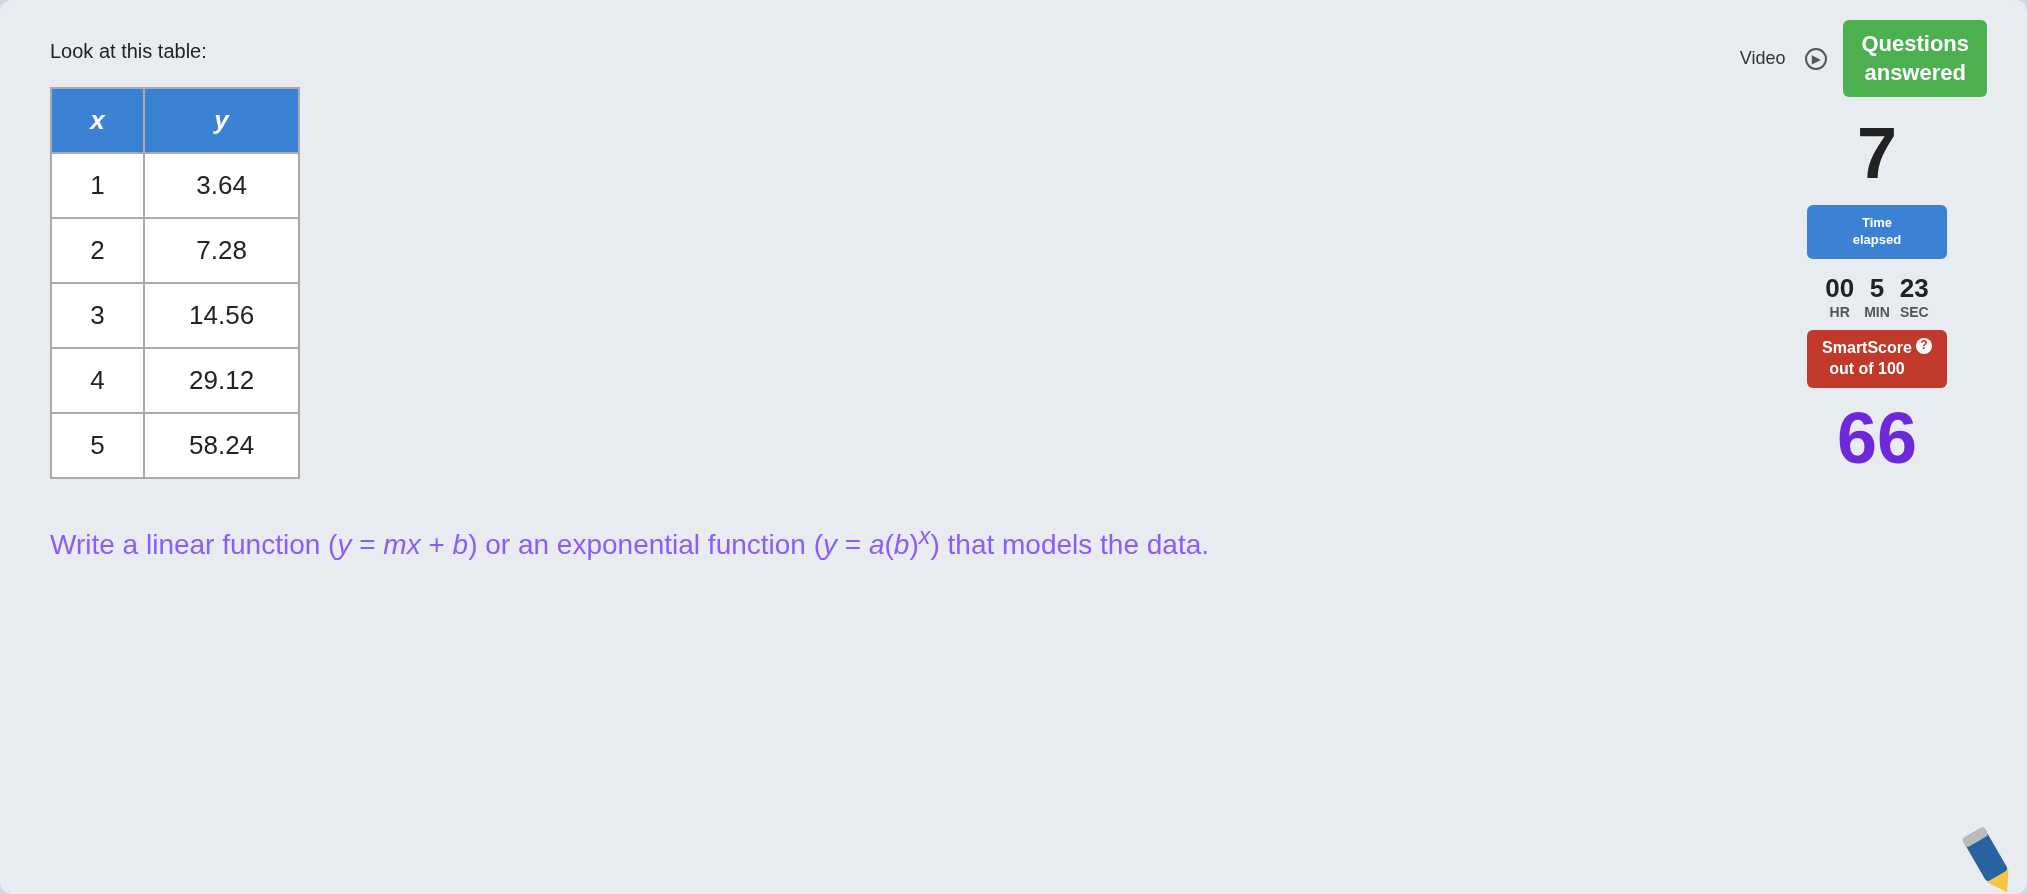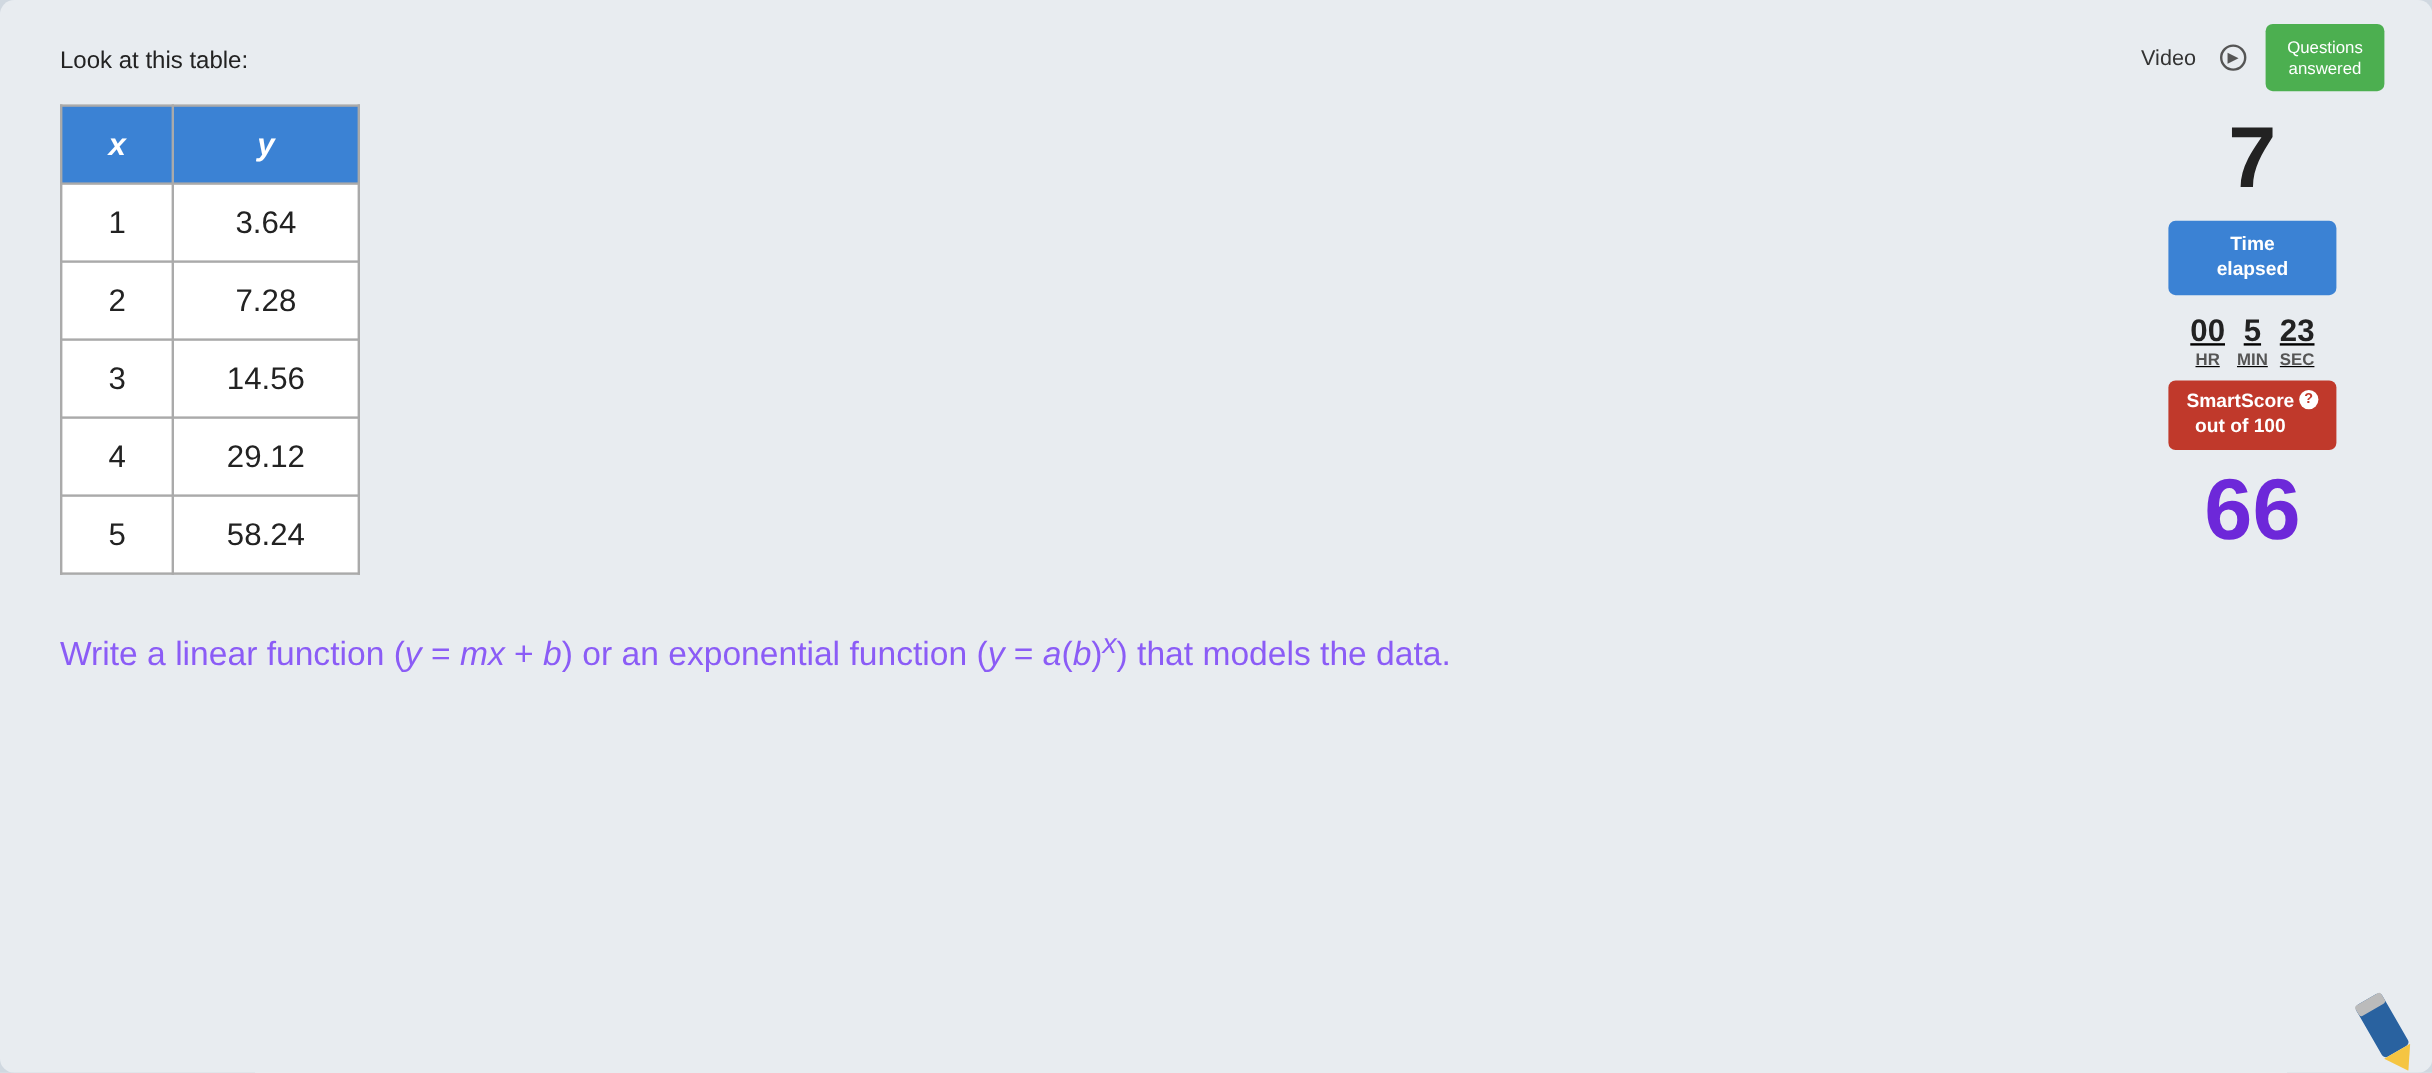--- a/index.html
+++ b/index.html
@@ -111,56 +111,55 @@
       font-size: 12px;
       color: #555;
     }
 
     .questions-answered-btn {
       background: #4caf50;
       color: #fff;
       border: none;
       border-radius: 6px;
       padding: 10px 18px;
-      font-size: 14px;
-      font-weight: 400;
+      font-size: 22px;
+      font-weight: 700;
       cursor: pointer;
       text-align: center;
       line-height: 1.3;
     }
 
     .questions-count {
       font-size: 72px;
       font-weight: 700;
       color: #222;
       text-align: center;
       line-height: 1;
       margin: 6px 0;
     }
 
     .time-elapsed-btn {
       background: #3b82d4;
       color: #fff;
       border: none;
       border-radius: 6px;
       padding: 10px 11px;
-      font-size: 16px;
+      font-size: 13px;
       font-weight: 700;
       cursor: pointer;
       text-align: center;
       line-height: 1.3;
       width: 140px;
     }
 
     .timer-display {
       display: flex;
       gap: 10px;
       align-items: flex-start;
       margin-top: 4px;
-      text-decoration: underline;
     }
 
     .timer-unit {
       display: flex;
       flex-direction: column;
       align-items: center;
     }
 
     .timer-value {
       font-size: 26px;

